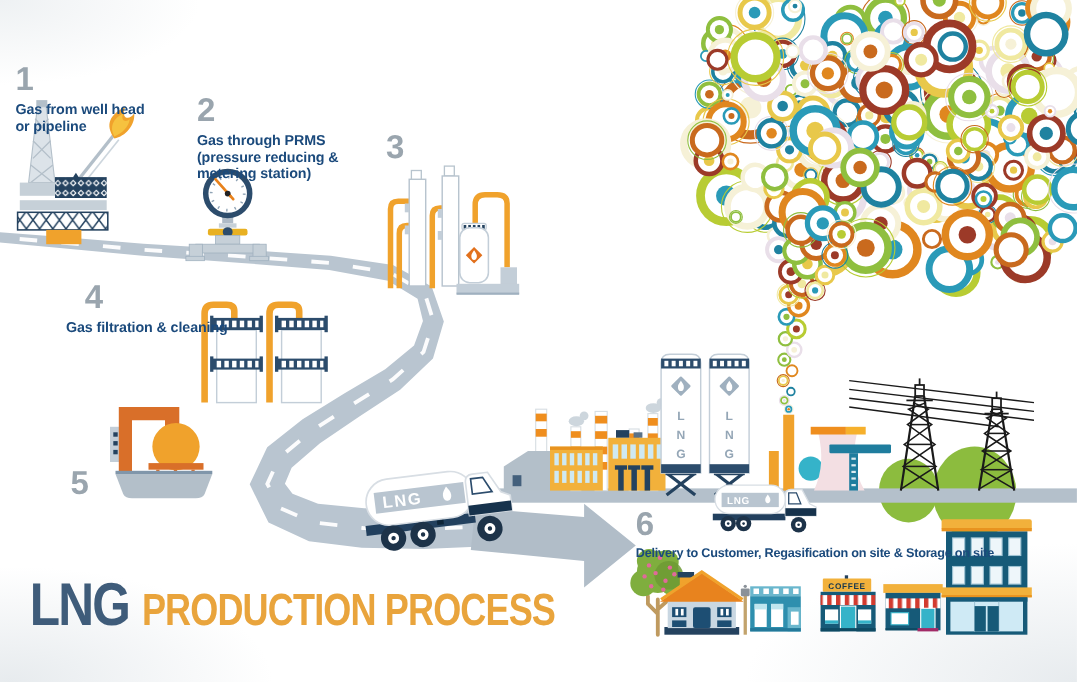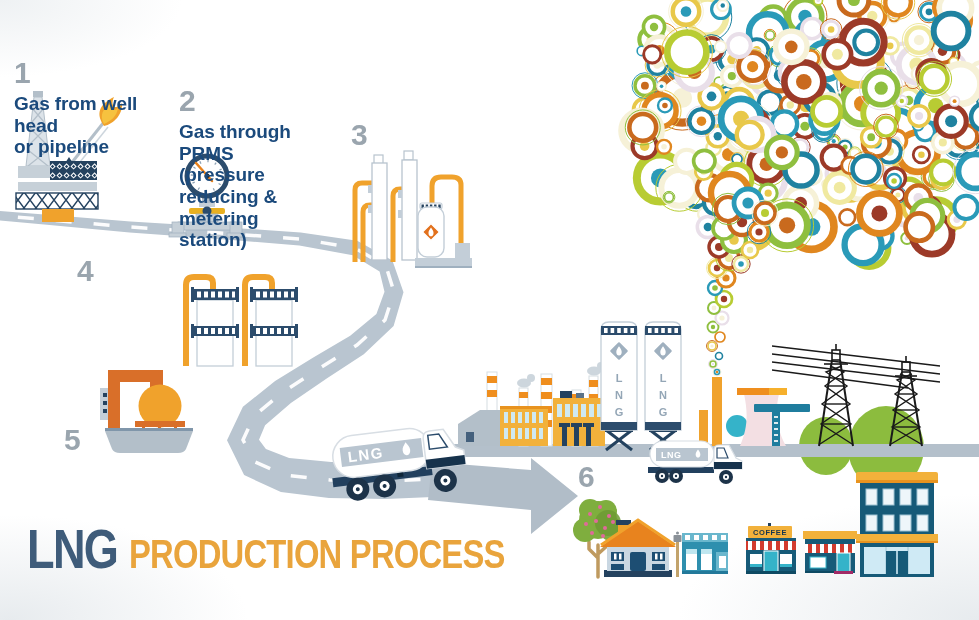--- a/index.html
+++ b/index.html
@@ -6,21 +6,21 @@
   #canvas{position:relative;width:979px;height:620px;overflow:hidden;
     font-family:"Liberation Sans",sans-serif;
     background:
       radial-gradient(ellipse 340px 150px at 1% 100%, #e7ebee 0%, rgba(231,235,238,0) 70%),
       radial-gradient(ellipse 430px 180px at 100% 100%, #e7ebee 0%, rgba(231,235,238,0) 70%),
       radial-gradient(ellipse 260px 110px at 0% 0%, #eef1f3 0%, rgba(238,241,243,0) 70%),
       #fff;}
   #art{position:absolute;left:0;top:0}
   .step{position:absolute}
   .step .num{font-weight:700;font-size:30px;line-height:1;color:#9aa5ae;letter-spacing:-1px}
-  .step .lbl{font-weight:700;font-size:19px;line-height:1.14;color:#1b4a7c;white-space:pre-line;margin-top:5px;letter-spacing:-0.1px}
+  .step .lbl{font-weight:700;font-size:13px;line-height:1.14;color:#1b4a7c;white-space:pre-line;margin-top:5px;letter-spacing:-0.1px}
   #step-6 .lbl{white-space:nowrap;font-size:11.5px;letter-spacing:-0.2px}
   #title{position:absolute;left:27px;top:517px;display:flex;align-items:baseline}
   #title .t1{font-weight:700;font-size:55px;color:#3f5c7a;letter-spacing:-2px;transform:scaleX(.82);transform-origin:left bottom;display:inline-block}
   #title .t2{font-weight:700;font-size:41px;color:#e9a43c;letter-spacing:-1px;margin-left:-8px;transform:scaleX(.80);transform-origin:left bottom;display:inline-block}
   .tank-letter{font:700 11px "Liberation Sans",sans-serif;fill:#94a6b6}
   .truck-lng{font:700 15px "Liberation Sans",sans-serif;fill:#fff;letter-spacing:1.5px}
   .truck-lng-sm{font:700 9px "Liberation Sans",sans-serif;fill:#fff;letter-spacing:.5px}
   .coffee{font:700 7.5px "Liberation Sans",sans-serif;fill:#15364e;letter-spacing:.6px}
 </style>
 </head>
@@ -1048,26 +1048,28 @@
   <div class="num">2</div>
   <div class="lbl">Gas through PRMS
 (pressure reducing &amp;
 metering station)</div>
 </div>
 <div class="step" id="step-3" style="left:351px;top:120px;width:200px">
   <div class="num">3</div>
 </div>
 <div class="step" id="step-4" style="left:60px;top:256px;width:180px">
   <div class="num" style="margin-left:17px">4</div>
+  <div class="lbl">Gas filtration &amp; cleaning</div>
 </div>
 <div class="step" id="step-5" style="left:64px;top:425px;width:180px">
   <div class="num">5</div>
 </div>
 <div class="step" id="step-6" style="left:578px;top:462px;width:340px">
   <div class="num">6</div>
+  <div class="lbl">Delivery to Customer, Regasification on site &amp; Storage on site</div>
 </div>
 
 <div id="title">
   <span class="t1">LNG</span>
   <span class="t2">PRODUCTION PROCESS</span>
 </div>
 
 </div>
 
 </body></html>

